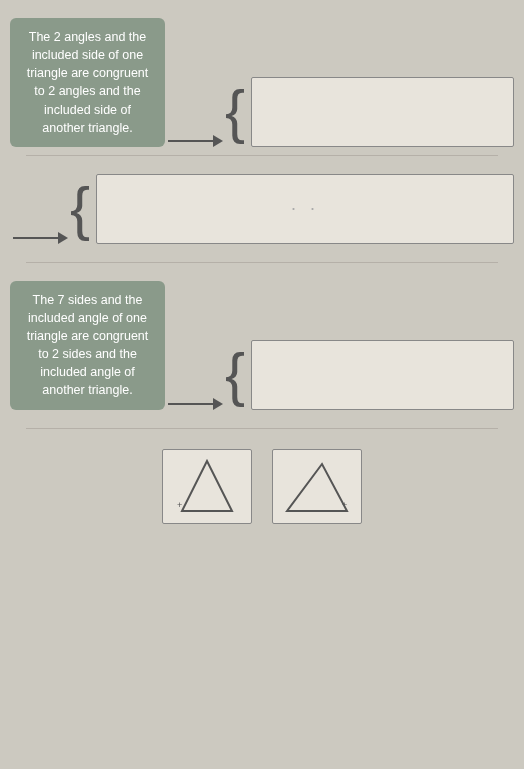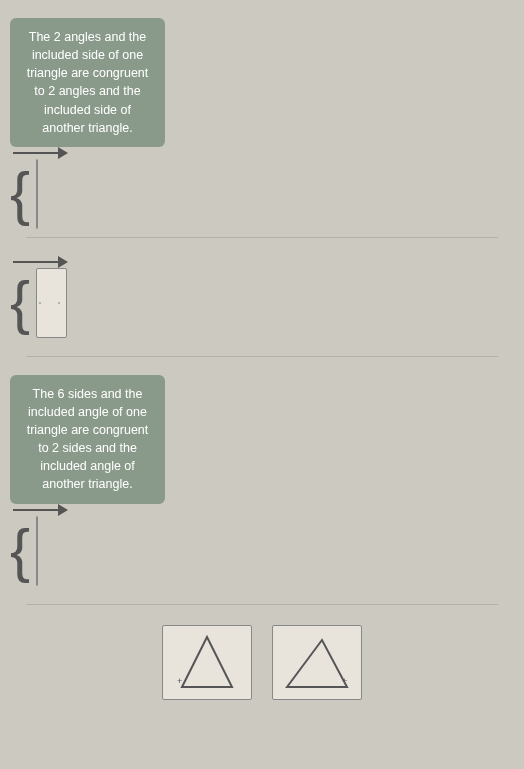--- a/index.html
+++ b/index.html
@@ -15,24 +15,23 @@
 
     .page-container {
       width: 524px;
       min-height: 769px;
       background: #ccc9c0;
       position: relative;
     }
 
     .row-section {
       display: flex;
-      align-items: flex-start;
+      align-items: flex-end;
       padding: 18px 10px;
       position: relative;
-      flex-direction: column;
     }
 
     .text-box {
       background: #8a9a8a;
       color: #fff;
       border-radius: 6px;
       padding: 10px 12px;
       text-align: center;
       font-size: 12.5px;
       line-height: 1.45;
@@ -172,21 +171,21 @@
       <div class="answer-box">
         <div class="answer-box-dots">· ·</div>
       </div>
     </div>
   </div>
 
   <hr class="divider-line">
 
   <div class="row-section">
     <div class="text-box">
-      <span>The 6 sides and the included angle of one triangle are congruent to 2 sides and the included angle of another triangle.</span>
+      <span>The 7 sides and the included angle of one triangle are congruent to 2 sides and the included angle of another triangle.</span>
     </div>
     <div class="arrow-area">
       <div class="arrow-line">
         <div style="width:35px;height:2px;background:#555;"></div>
         <div class="arrow-head"></div>
       </div>
     </div>
     <div class="brace-box-area">
       <div class="brace-symbol">{</div>
       <div class="answer-box">

